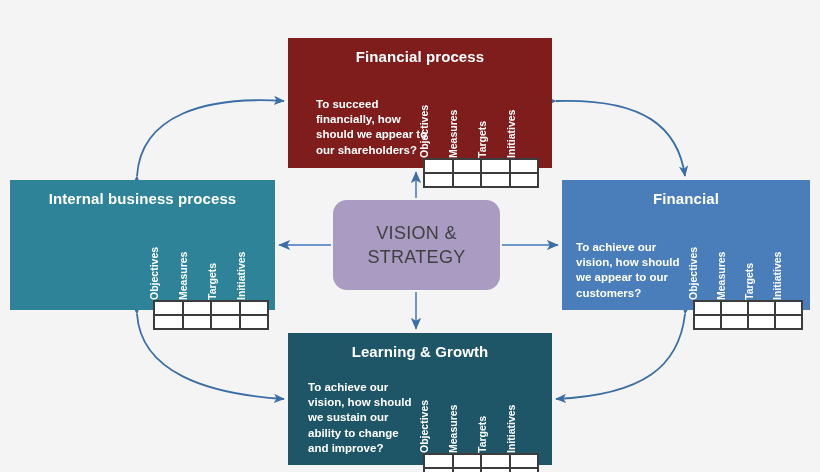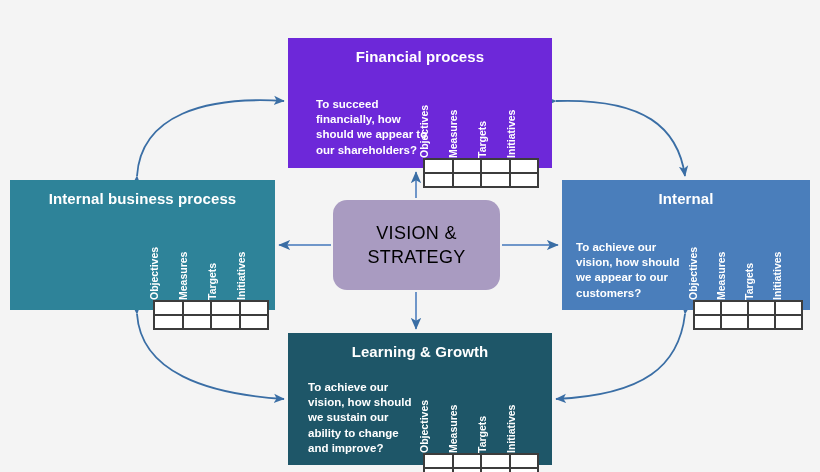--- a/index.html
+++ b/index.html
@@ -82,21 +82,21 @@
     background: #3c3c3c;
   }
   .grid .cell {
     background: #ffffff;
     border: 1px solid #3c3c3c;
   }
 
   
   #panel-financial {
     left: 288px; top: 38px; width: 264px; height: 130px;
-    background: #6d28d9;
+    background: #7f1d1d;
   }
   #panel-financial .panel-title { top: 10px; }
   #panel-financial .panel-question { left: 28px; top: 59px; width: 130px; }
   #panel-financial .matrix { left: 135px; top: 42px; width: 116px; }
 
   #panel-internal {
     left: 10px; top: 180px; width: 265px; height: 130px;
     background: #2e8399;
     padding-left: 38px;
   }
@@ -126,21 +126,21 @@
     left: 333px;
     top: 200px;
     width: 167px;
     height: 90px;
     background: #a99bc1;
     border-radius: 14px;
     display: flex;
     align-items: center;
     justify-content: center;
     text-align: center;
-    color: #000000;
+    color: #404040;
     font-size: 18px;
     line-height: 1.35;
     letter-spacing: 0.3px;
     white-space: pre-line;
   }
 </style>
 </head>
 <body>
 
 <div id="canvas">
@@ -208,21 +208,21 @@
         <div class="cell"></div>
         <div class="cell"></div>
         <div class="cell"></div>
         <div class="cell"></div>
         <div class="cell"></div>
       </div>
     </div>
   </div>
 
   <div class="panel" id="panel-customers">
-    <div class="panel-title">Internal</div>
+    <div class="panel-title">Financial</div>
     <div class="panel-question">To achieve our
 vision, how should
 we appear to our
 customers?</div>
     <div class="matrix">
       <div class="matrix-heads">
         <div class="matrix-head" style="left:6px">Objectives</div>
         <div class="matrix-head" style="left:34px">Measures</div>
         <div class="matrix-head" style="left:62px">Targets</div>
         <div class="matrix-head" style="left:90px">Initiatives</div>

